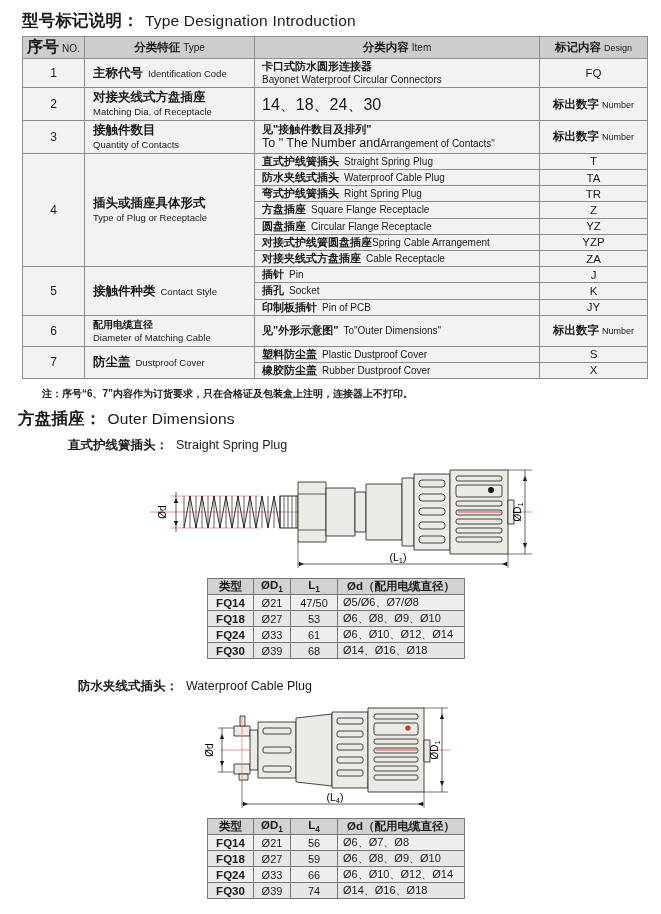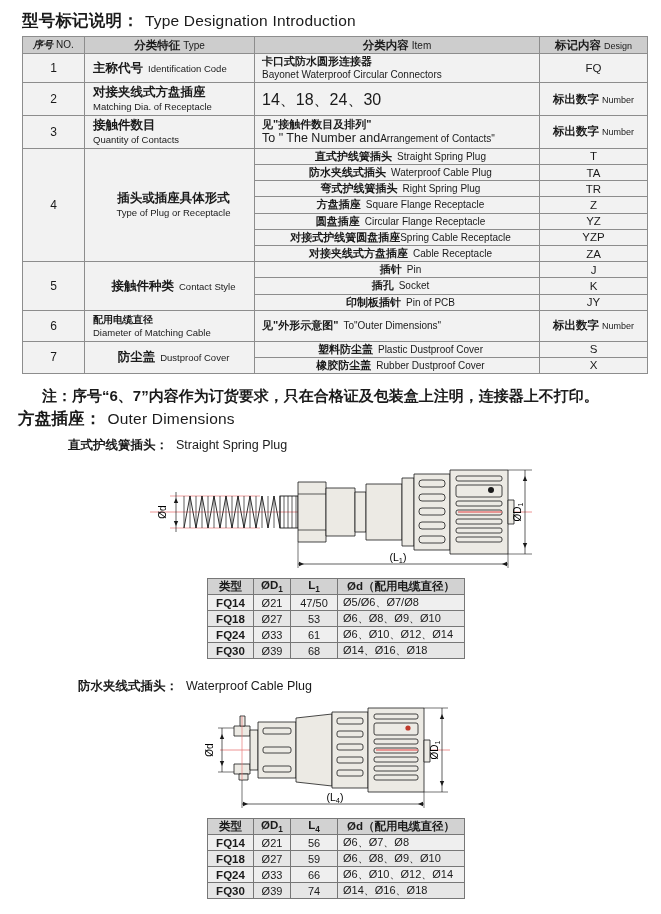--- a/index.html
+++ b/index.html
@@ -44,21 +44,21 @@
   }
   .mt thead th {
     background: #cdcdcd;
     font-weight: normal;
     height: 17px;
     text-align: center;
     white-space: nowrap;
   }
   .mt thead th .cn { font-size: 11.5px; font-weight: bold; }
   .mt thead th .en { font-size: 10px; padding-left: 3px; }
-  .mt thead th.h-no .cn { font-size: 10px; font-style: italic; }
+  .mt thead th.h-no .cn { font-size: 16px; }
   .mt thead th.h-no .en { font-size: 10px; }
   .mt thead th.h-design .en { font-size: 9px; }
 
   .c-no {
     background: #cdcdcd;
     text-align: center;
     font-size: 12px;
   }
   .c-type {
     background: #f1f1f1;
@@ -85,24 +85,24 @@
 
   .c-design {
     background: #ededed;
     text-align: center;
     font-size: 11.5px;
     white-space: nowrap;
   }
   .c-design .cn { font-size: 11.5px; font-weight: bold; }
   .c-design .en { font-size: 9px; padding-left: 3px; }
 
-  .r-sub td { height: 16px; text-align: center; }
+  .r-sub td { height: 16px; }
 
   .note {
-    font-size: 15px;
+    font-size: 10px;
     font-weight: bold;
     white-space: nowrap;
   }
 
   
   .dt {
     border-collapse: collapse;
     table-layout: fixed;
     font-size: 11.5px;
   }
@@ -196,21 +196,21 @@
           </tr>
           <tr class="r-sub">
             <td class="c-item"><span class="cn">方盘插座</span><span class="en">Square Flange Receptacle</span></td>
             <td class="c-design">Z</td>
           </tr>
           <tr class="r-sub">
             <td class="c-item"><span class="cn">圆盘插座</span><span class="en">Circular Flange Receptacle</span></td>
             <td class="c-design">YZ</td>
           </tr>
           <tr class="r-sub">
-            <td class="c-item"><span class="cn">对接式护线簧圆盘插座</span><span class="en tight">Spring Cable Receptacle</span></td>
+            <td class="c-item"><span class="cn">对接式护线簧圆盘插座</span><span class="en tight">Spring Cable Arrangement</span></td>
             <td class="c-design">YZP</td>
           </tr>
           <tr class="r-sub">
             <td class="c-item"><span class="cn">对接夹线式方盘插座</span><span class="en">Cable Receptacle</span></td>
             <td class="c-design">ZA</td>
           </tr>
           <tr class="r-sub">
             <td class="c-no" rowspan="3">5</td>
             <td class="c-type inline" rowspan="3"><span class="cn">接触件种类</span><span class="en">Contact Style</span></td>
             <td class="c-item"><span class="cn">插针</span><span class="en">Pin</span></td>

